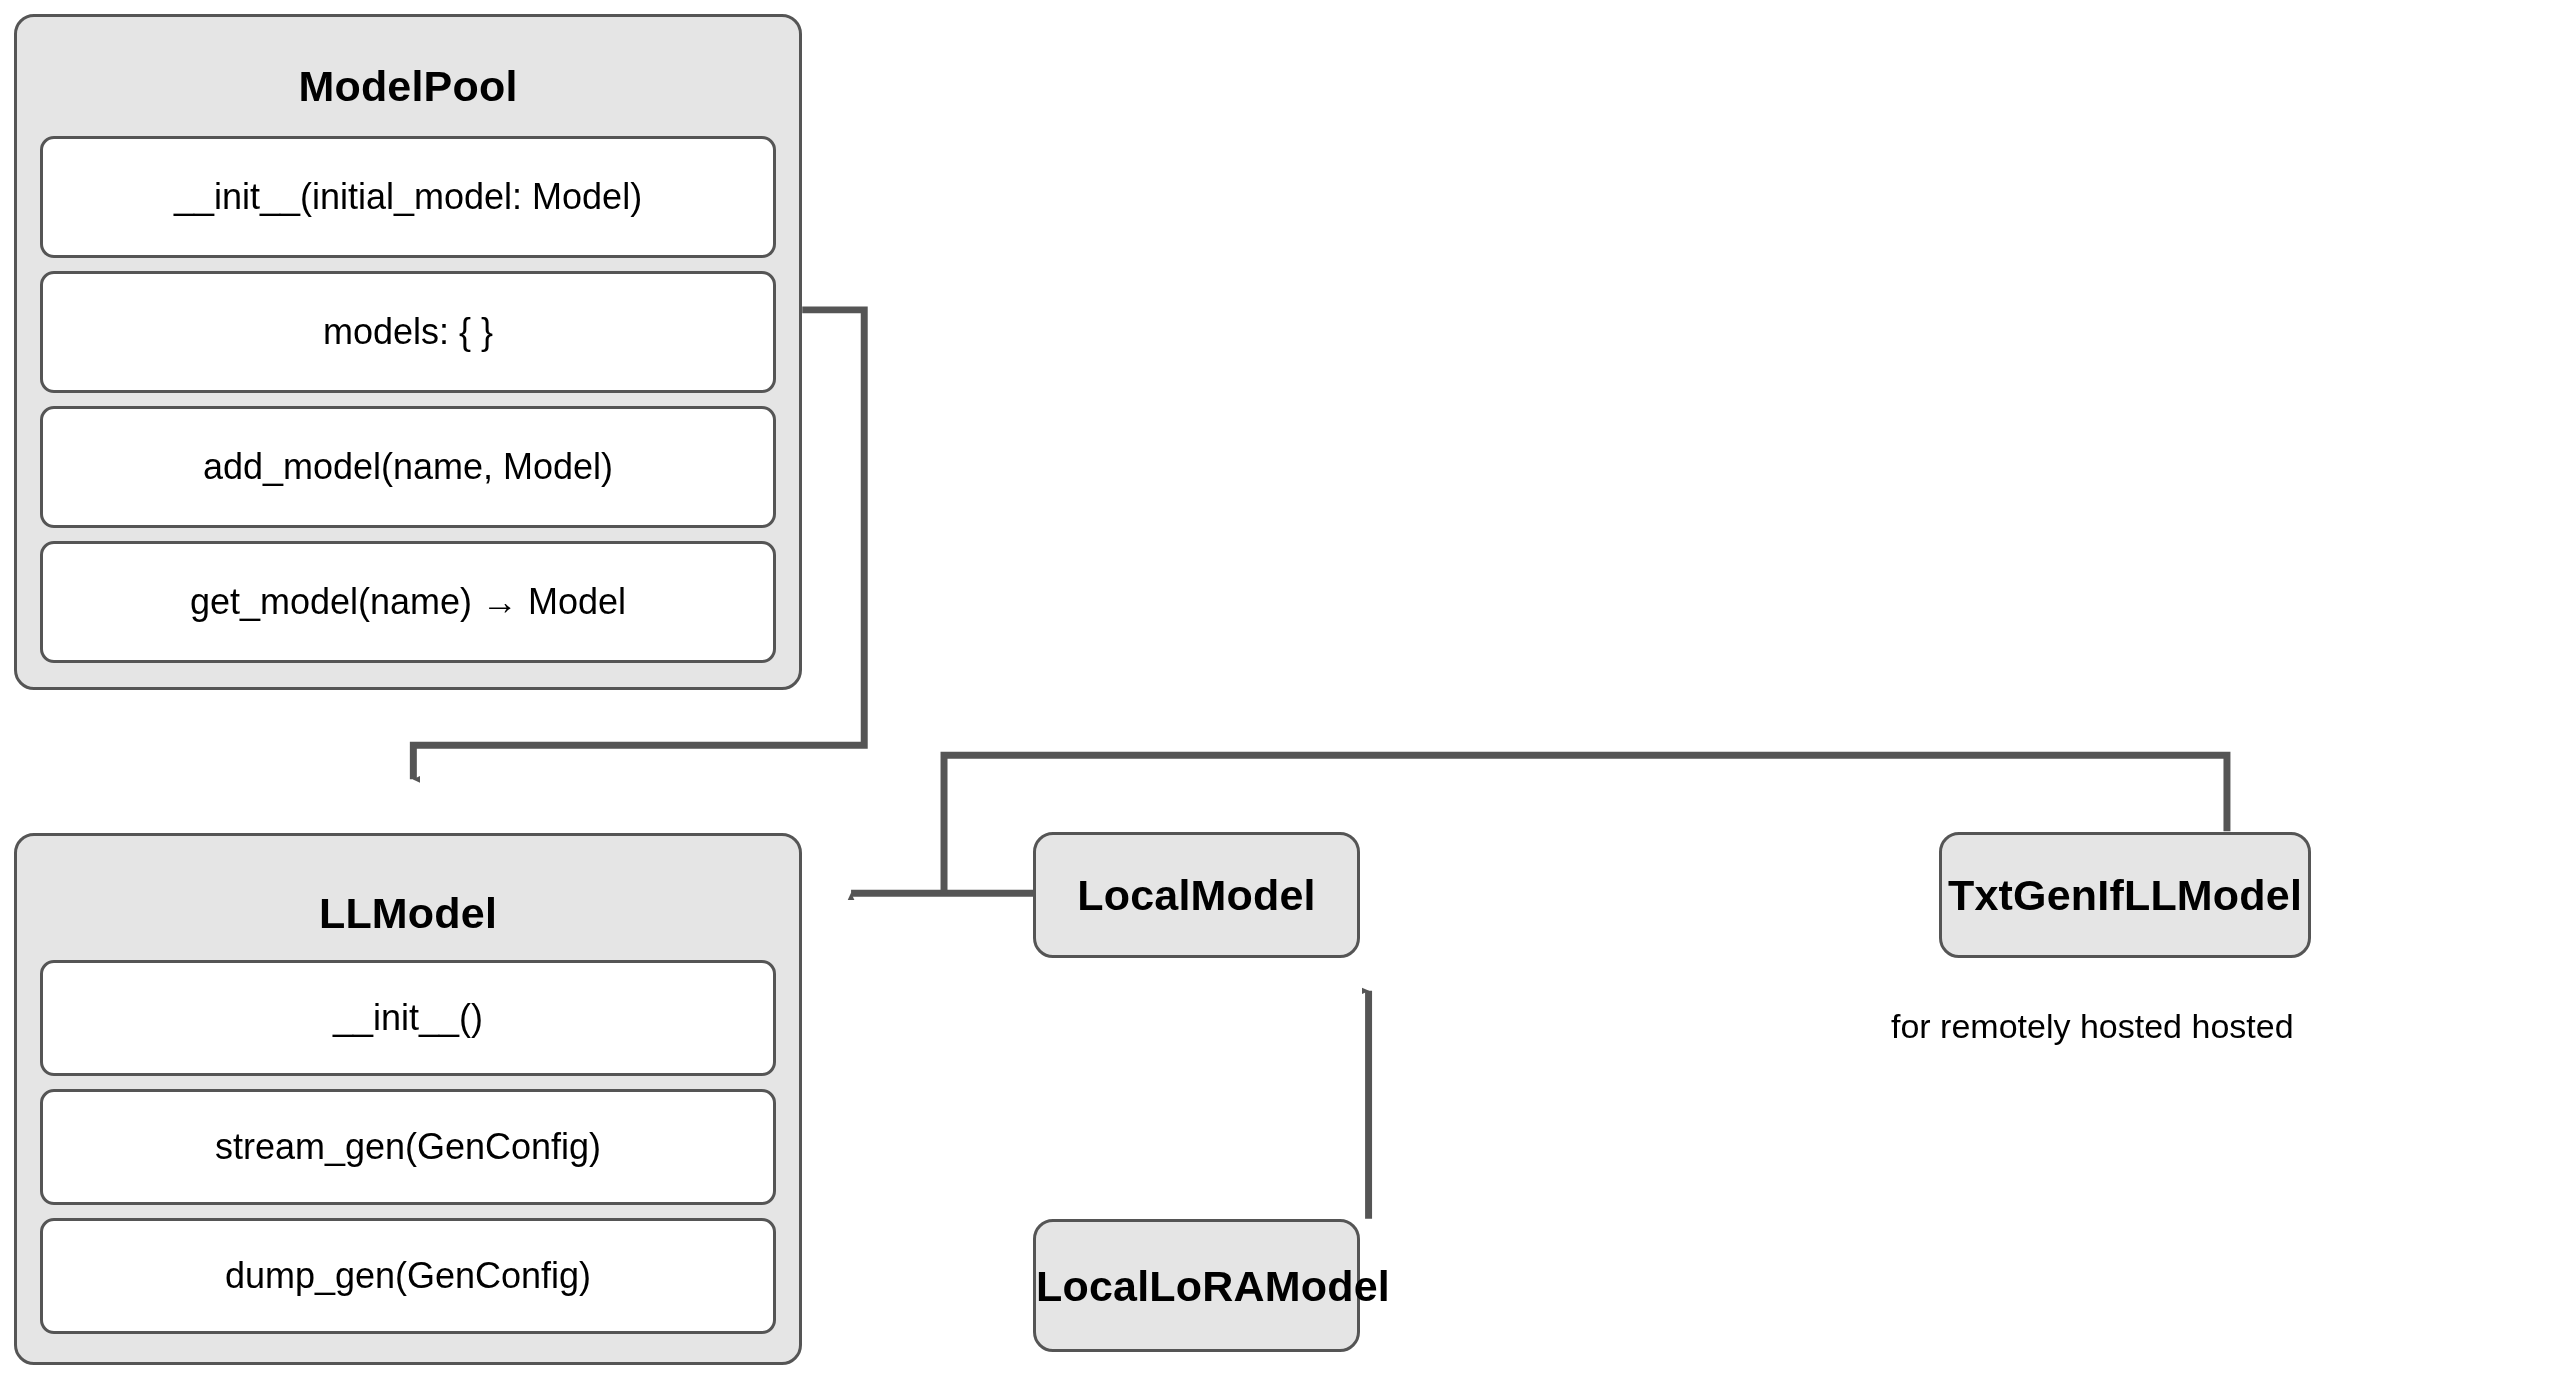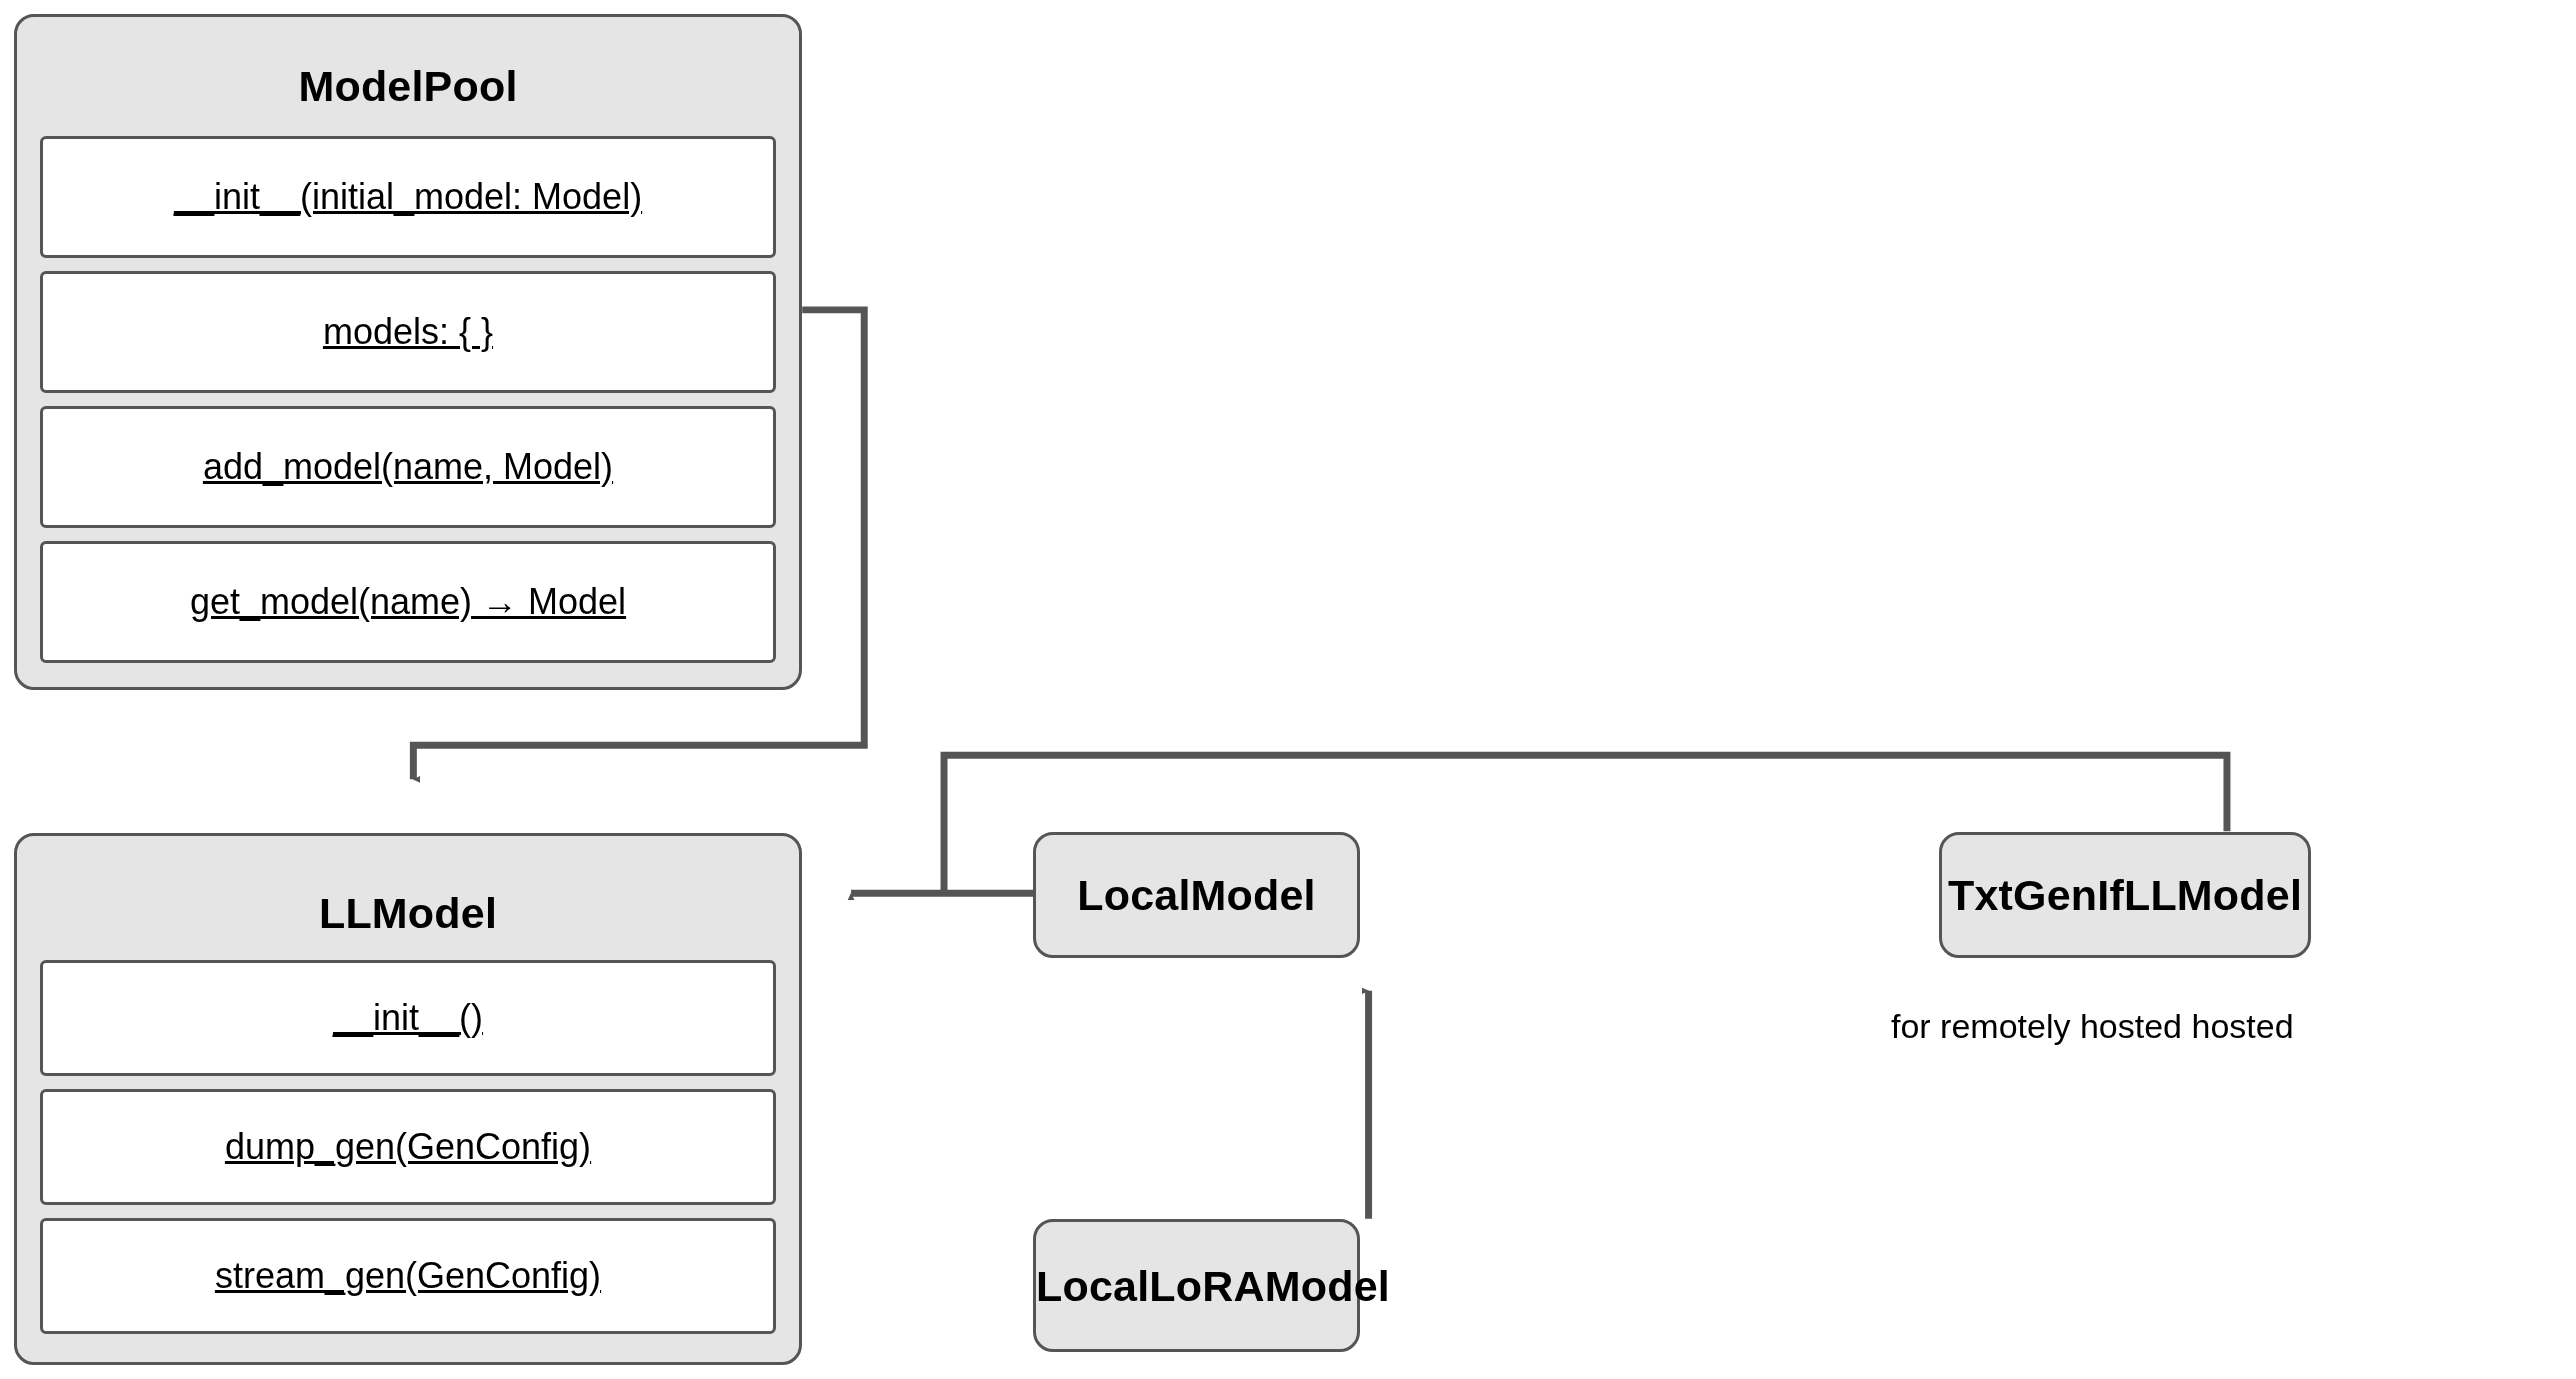--- a/index.html
+++ b/index.html
@@ -44,27 +44,26 @@
     font-weight: bold;
     color: #000000;
     text-align: center;
     letter-spacing: 0.2px;
   }
   
   .uml-row {
     box-sizing: border-box;
     background: #ffffff;
     border: 3.1px solid #555555;
-    border-radius: 6px;
+    border-radius: 14px;
     color: #000000;
     display: flex;
     align-items: center;
     justify-content: center;
     text-align: right;
-    text-decoration: underline;
   }
 
   
   #box-modelpool {
     left: 14px;
     top: 14px;
     width: 788px;
     height: 676px;
     padding: 0 23px;
   }
@@ -187,22 +186,22 @@
     <div class="uml-title">ModelPool</div>
     <div class="uml-row">__init__(initial_model: Model)</div>
     <div class="uml-row">models: { }</div>
     <div class="uml-row">add_model(name, Model)</div>
     <div class="uml-row">get_model(name) → Model</div>
   </div>
 
   <div class="uml-box" id="box-llmodel">
     <div class="uml-title">LLModel</div>
     <div class="uml-row">__init__()</div>
+    <div class="uml-row">stream_gen(GenConfig)</div>
     <div class="uml-row">dump_gen(GenConfig)</div>
-    <div class="uml-row">stream_gen(GenConfig)</div>
   </div>
 
   <div class="uml-box uml-simple" id="box-localmodel">
     <div class="uml-title">LocalModel</div>
   </div>
 
   <div class="uml-box uml-simple" id="box-txtgenif">
     <div class="uml-title">TxtGenIfLLModel</div>
   </div>
 

